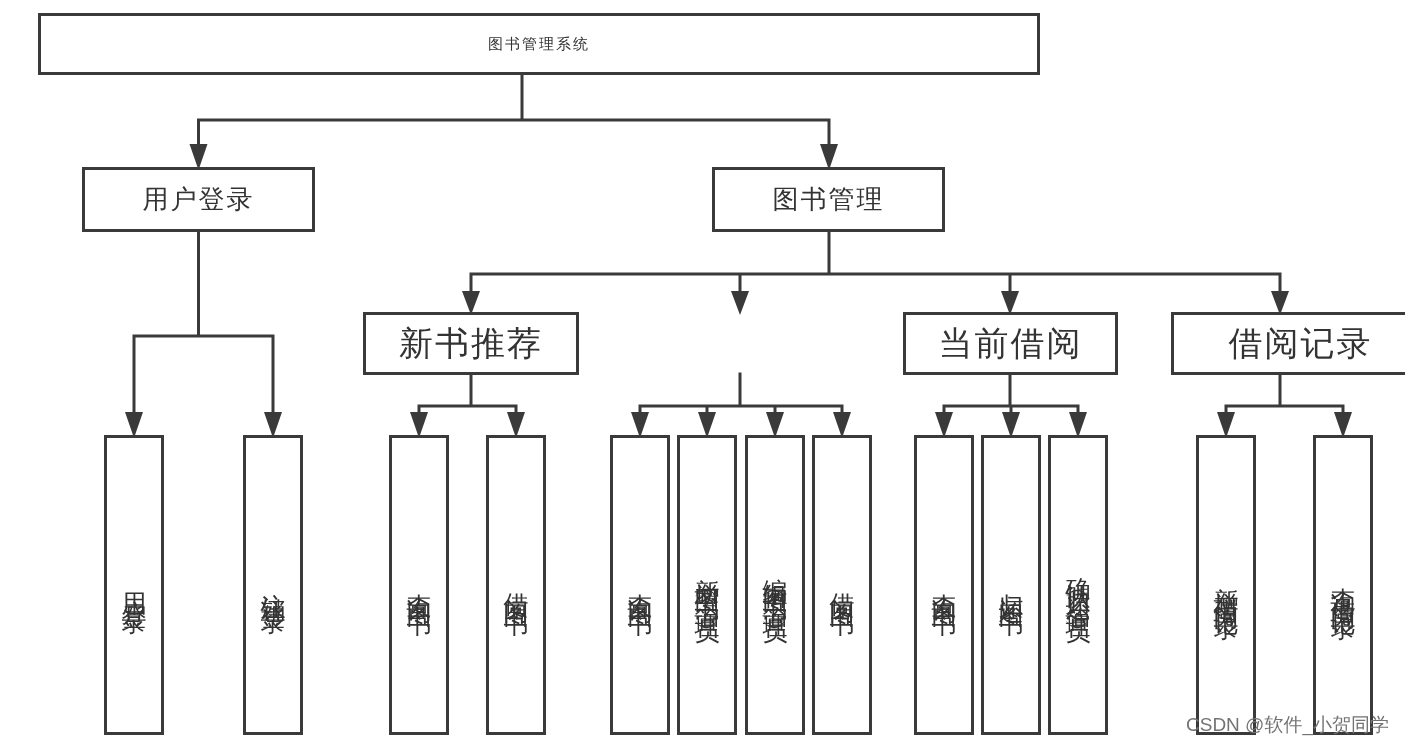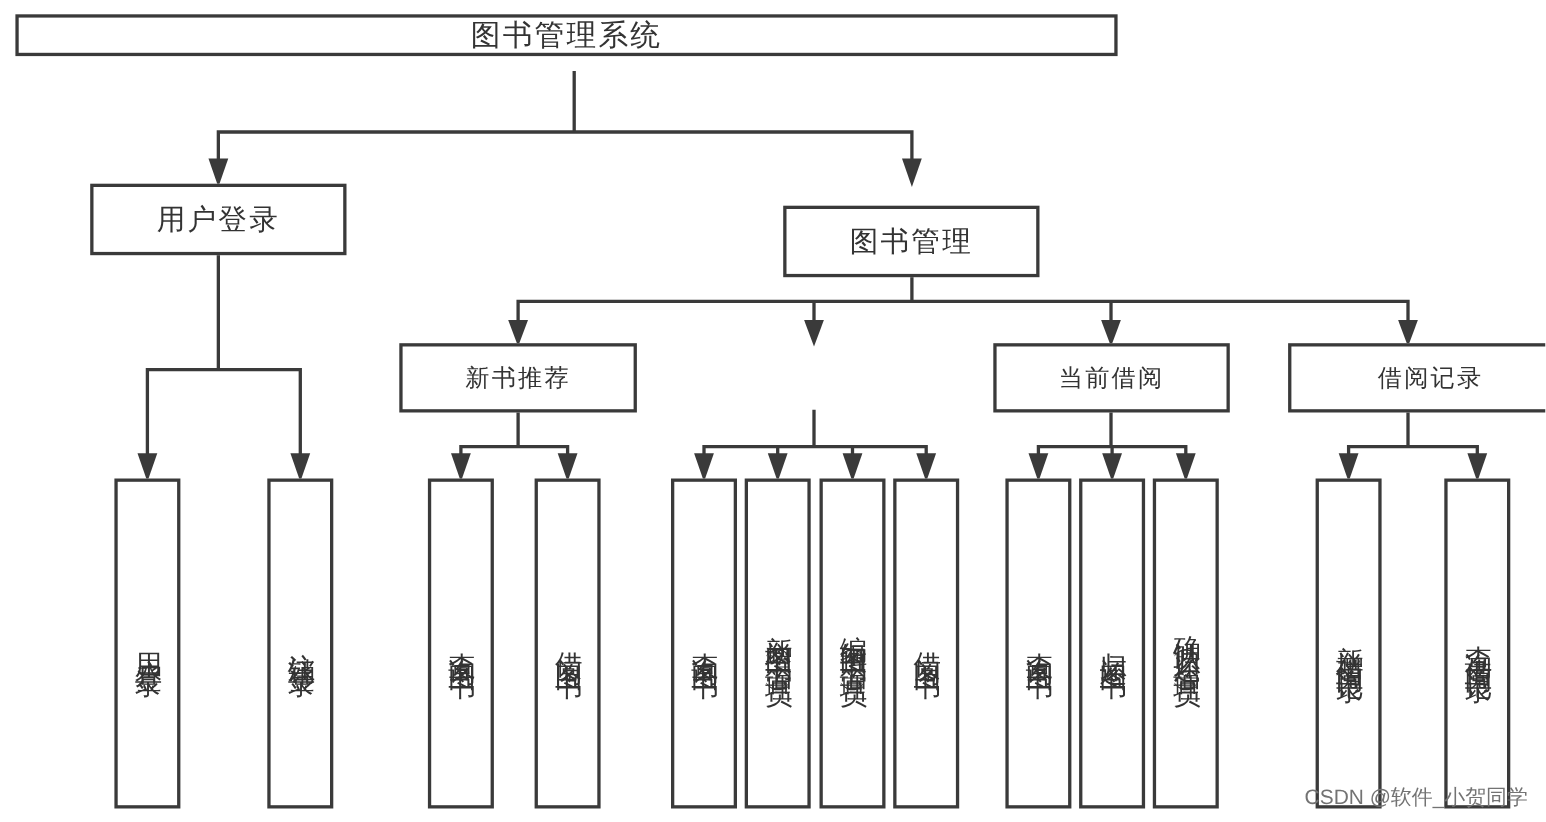--- a/index.html
+++ b/index.html
@@ -29,23 +29,23 @@
     color: #333333;
     display: flex;
     align-items: center;
     justify-content: center;
     z-index: 2;
   }
   .hlabel {
     letter-spacing: 2px;
     white-space: nowrap;
   }
-  .root-box { left: 14px; top: 13px; width: 1002px; height: 38px; font-size: 27px; }
+  .root-box { left: 38px; top: 13px; width: 1002px; height: 62px; font-size: 15px; }
   .l2-box   { height: 65px; font-size: 26px; }
-  .l3-box   { height: 63px; font-size: 22px; }
+  .l3-box   { height: 63px; font-size: 34px; }
   .leaf-box { top: 435px; width: 60px; height: 300px; }
   .vtext {
     writing-mode: vertical-rl;
     text-orientation: mixed;
     font-size: 25px;
     letter-spacing: 6px;
     color: #333333;
     line-height: 1;
   }
   .watermark {
@@ -103,21 +103,21 @@
     </g>
   </svg>
 
   <div class="box root-box">
     <span class="hlabel">图书管理系统</span>
   </div>
 
   <div class="box l2-box" style="left:82px; top:167px; width:233px;">
     <span class="hlabel">用户登录</span>
   </div>
-  <div class="box l2-box" style="left:712px; top:167px; width:233px;margin-top:20px;">
+  <div class="box l2-box" style="left:712px; top:167px; width:233px;">
     <span class="hlabel">图书管理</span>
   </div>
 
   <div class="box l3-box" style="left:363px; top:312px; width:216px;">
     <span class="hlabel">新书推荐</span>
   </div>
   <div class="box l3-box" style="left:903px; top:312px; width:215px;">
     <span class="hlabel">当前借阅</span>
   </div>
   <div class="box l3-box" style="left:1171px; top:312px; width:259px;">

